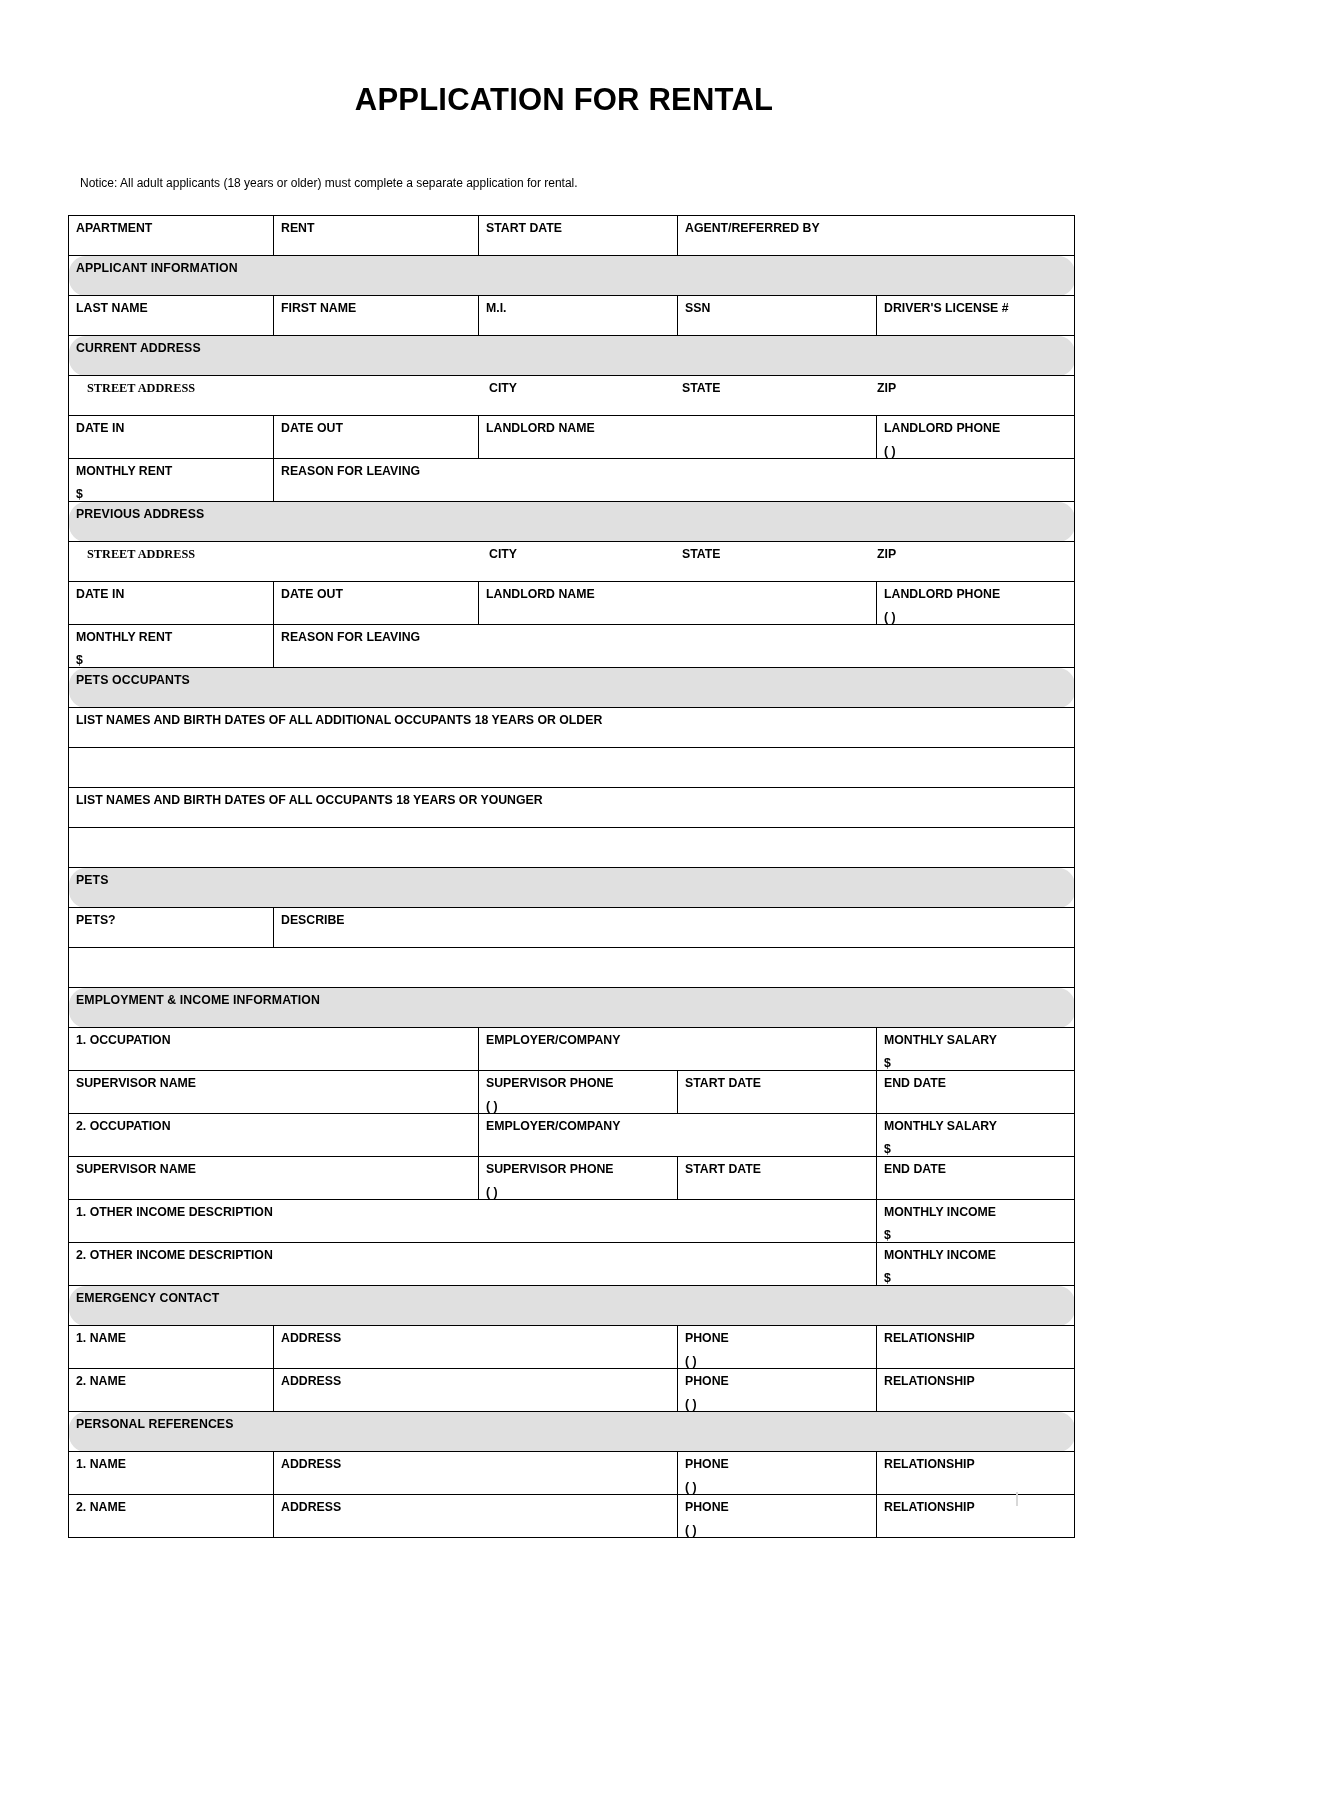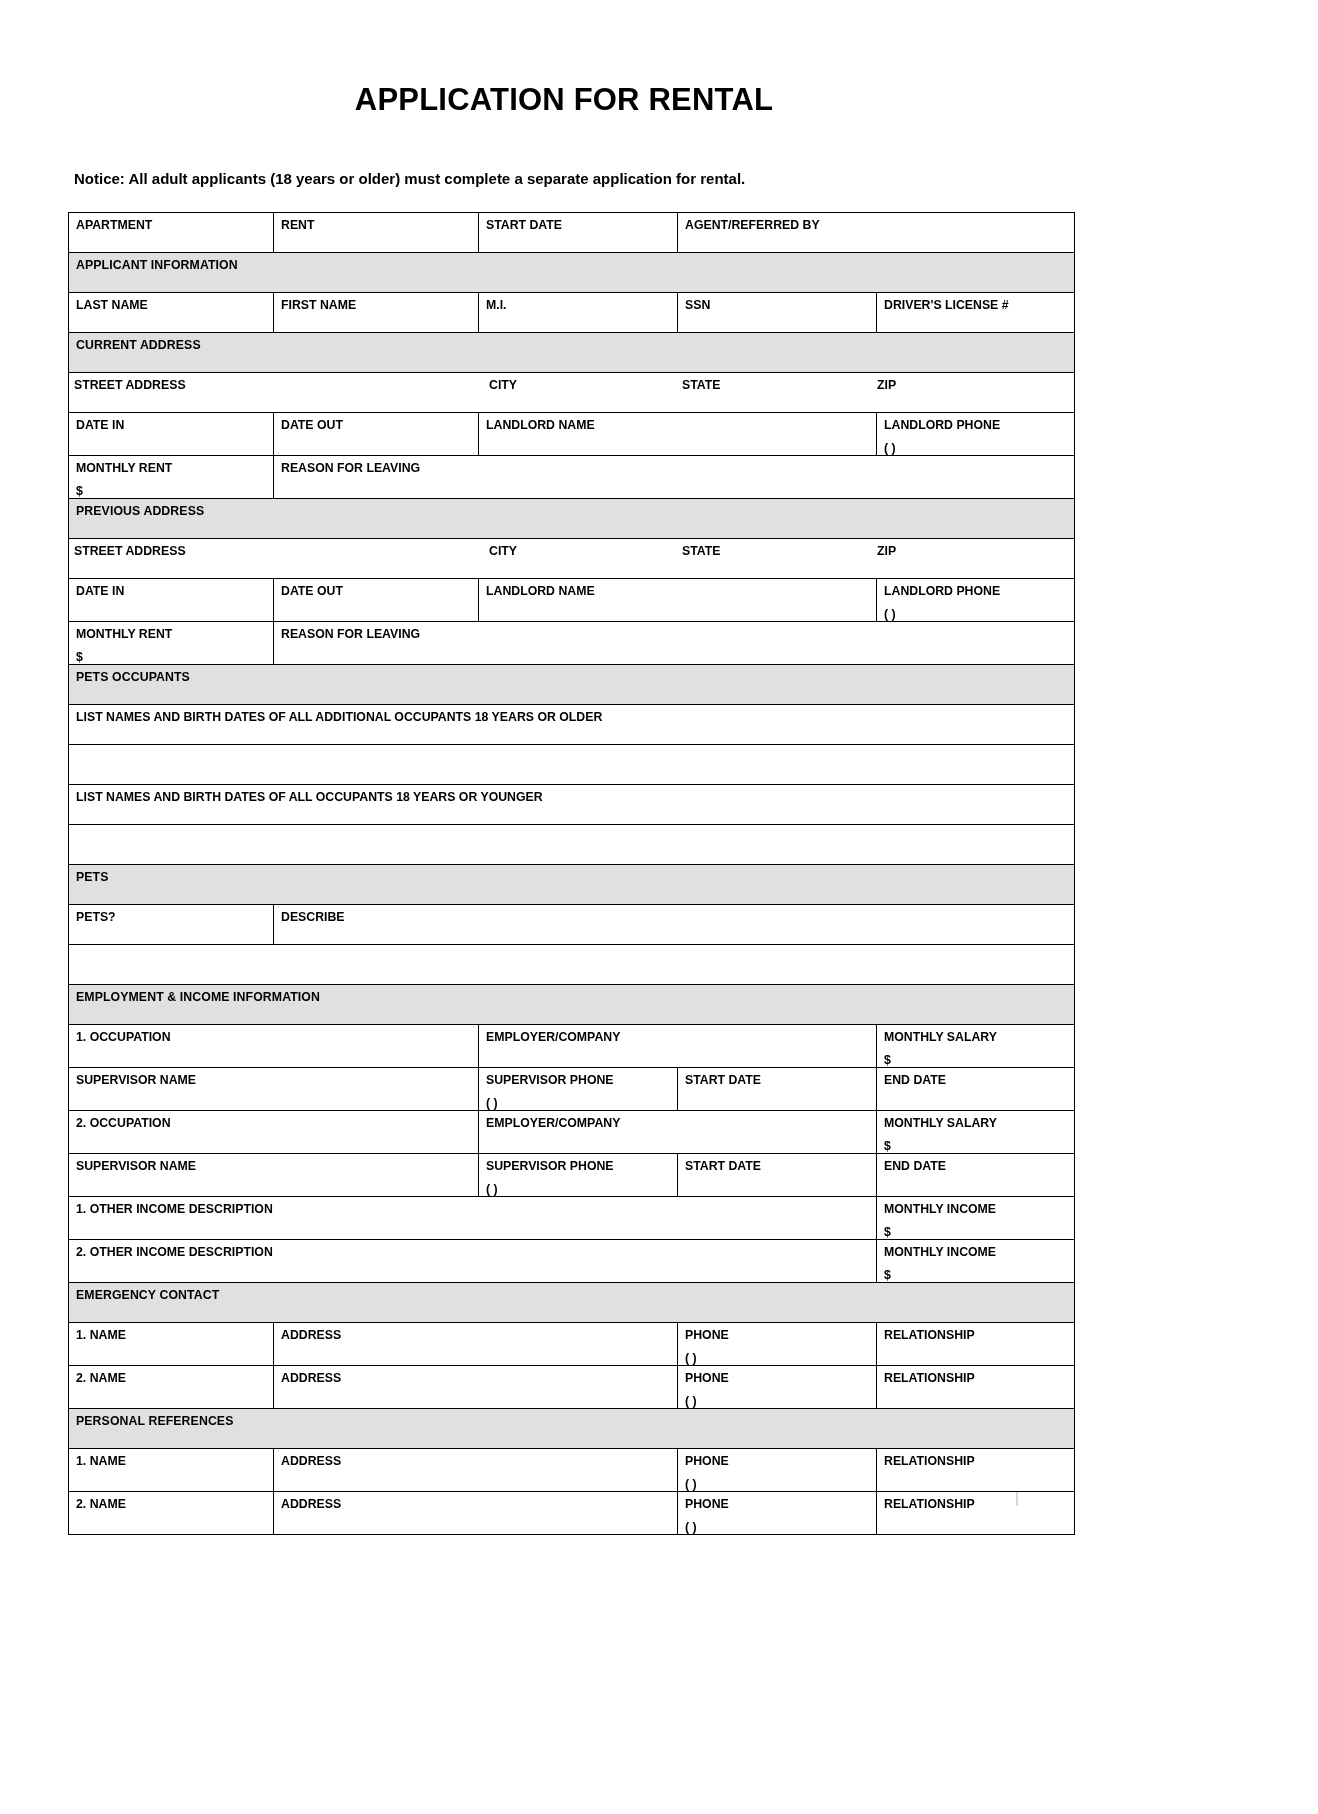--- a/index.html
+++ b/index.html
@@ -22,23 +22,23 @@
   }
   .doc-title {
     text-align: center;
     font-size: 31px;
     font-weight: bold;
     letter-spacing: 0.2px;
     margin: 0;
     padding-top: 82px;
   }
   .notice {
-    font-size: 15px;
-    font-weight: bold;
-    margin: 6px;
+    font-size: 12px;
+    font-weight: normal;
+    margin: 12px;
     padding: 46px 0 0 68px;
   }
   table.form {
     border-collapse: collapse;
     table-layout: fixed;
     width: 1006px;
     margin: 25px 0 0 68px;
     border: 1.6px solid #000;
   }
   table.form td {
@@ -51,36 +51,37 @@
     height: 40px;
   }
   td.section {
     background: #e0e0e0;
     font-size: 21px;
     font-weight: bold;
     height: 34px;
     padding: 2px 0 3px 10px;
     letter-spacing: 0.1px;
     vertical-align: middle;
+    border-radius: 17px;
   }
   td.tall { height: 43px; }
   td.blankrow { height: 42px; }
   td.occupant { height: 52px; }
   td.occ-blank { height: 44px; }
   td.emp { height: 41px; }
   .sub {
     display: block;
     font-weight: bold;
     font-size: 12.3px;
     margin-top: 8px;
   }
   .ital { }
   .addr-row { position: relative; height: 44px; }
   .addr-row span { position: absolute; top: 5px; font-size: 12.3px; font-weight: bold; }
-  .a-street { left: 5px; }
+  .a-street { left: 18px; font-family: Liberation Serif, serif; }
   .a-city   { left: 420px; }
   .a-state  { left: 613px; }
   .a-zip    { left: 808px; }
   .faint-mark {
     position: absolute;
     left: 1016px;
     top: 1492px;
     width: 2px;
     height: 14px;
     background: #d8d8d8;

